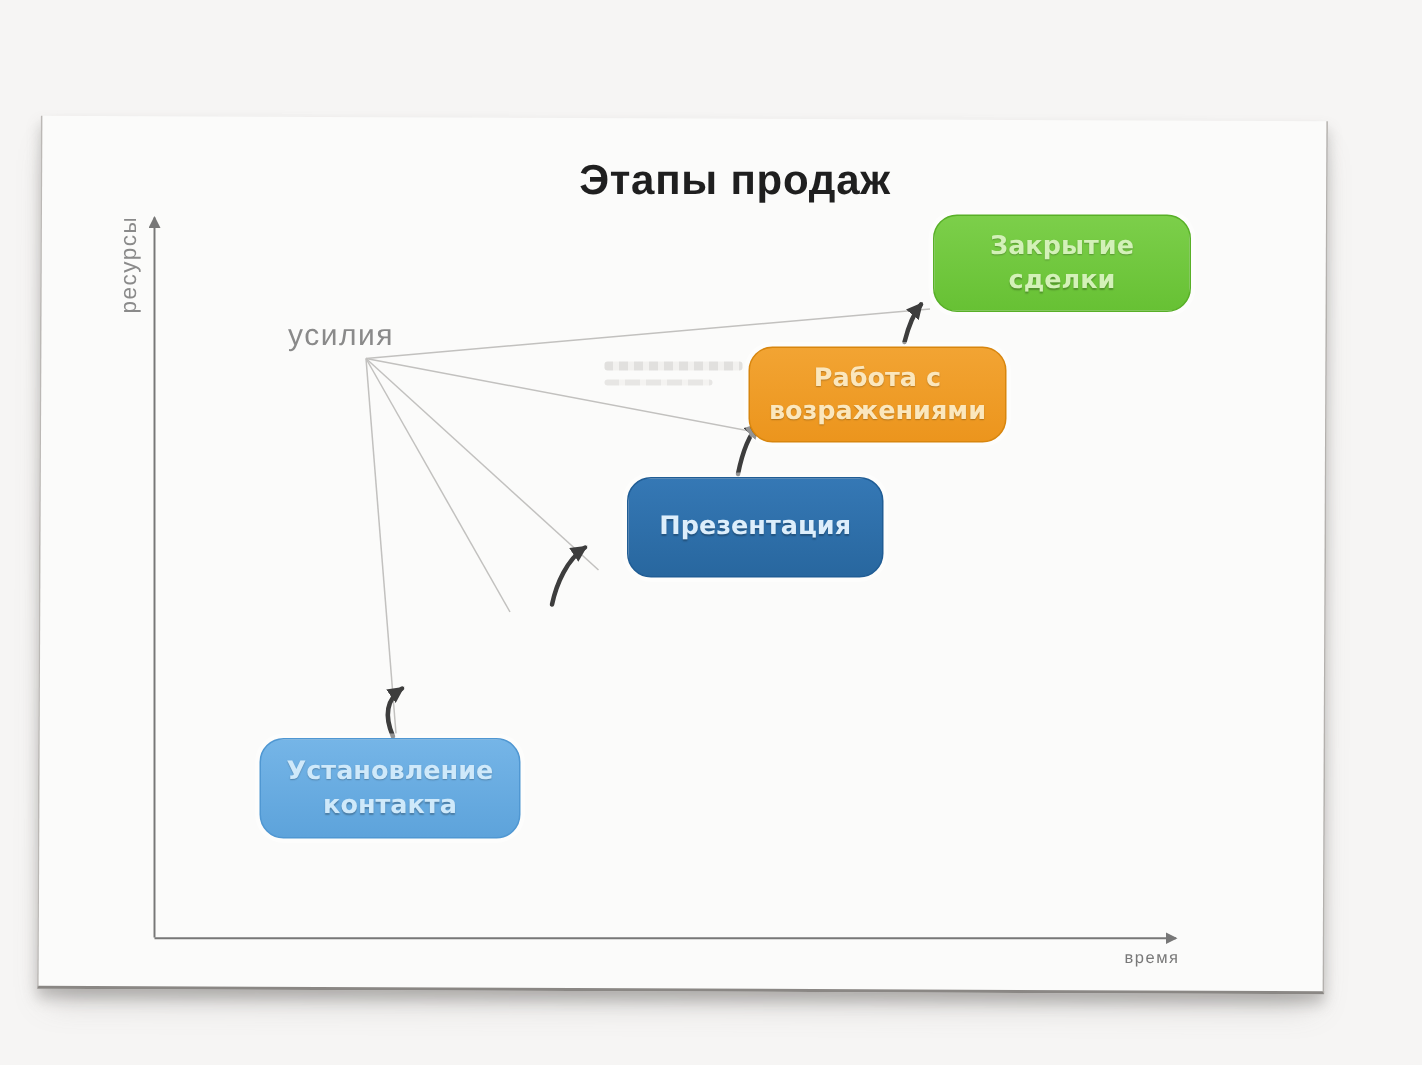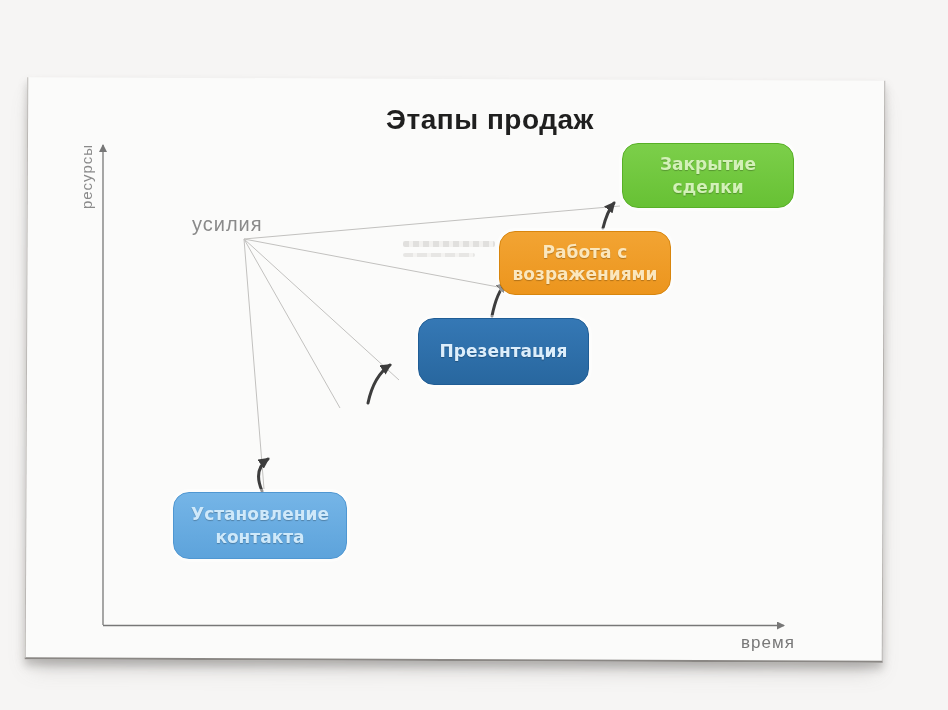--- a/index.html
+++ b/index.html
@@ -22,21 +22,21 @@
   .title{
     position:absolute;left:300px;top:104px;width:380px;text-align:center;
     font-size:28px;font-weight:bold;color:#1f1f1f;letter-spacing:.5px;z-index:3;
   }
   .y-label{
     position:absolute;left:40px;top:168px;width:92px;text-align:center;
     transform:rotate(-90deg);font-size:15px;color:#8a8a8a;letter-spacing:1px;z-index:3;
   }
   .x-label{
     position:absolute;left:733px;top:633px;width:70px;text-align:center;
-    font-size:17px;color:#787878;letter-spacing:1px;z-index:3;
+    font-size:11px;color:#787878;letter-spacing:1px;z-index:3;
   }
   .effort-label{
     position:absolute;left:192px;top:213px;
     font-size:20px;color:#8a8a8a;letter-spacing:1px;z-index:3;
   }
   
   .lines-layer{position:absolute;left:0;top:0;z-index:2;pointer-events:none;}
   
   .watermark{position:absolute;left:403px;top:241px;width:92px;z-index:2;filter:blur(.5px);opacity:.85;}
   .watermark .wm-row1{height:6px;border-radius:2px;background:repeating-linear-gradient(90deg,#dddcda 0 6px,#f1f0ee 6px 10px);}

